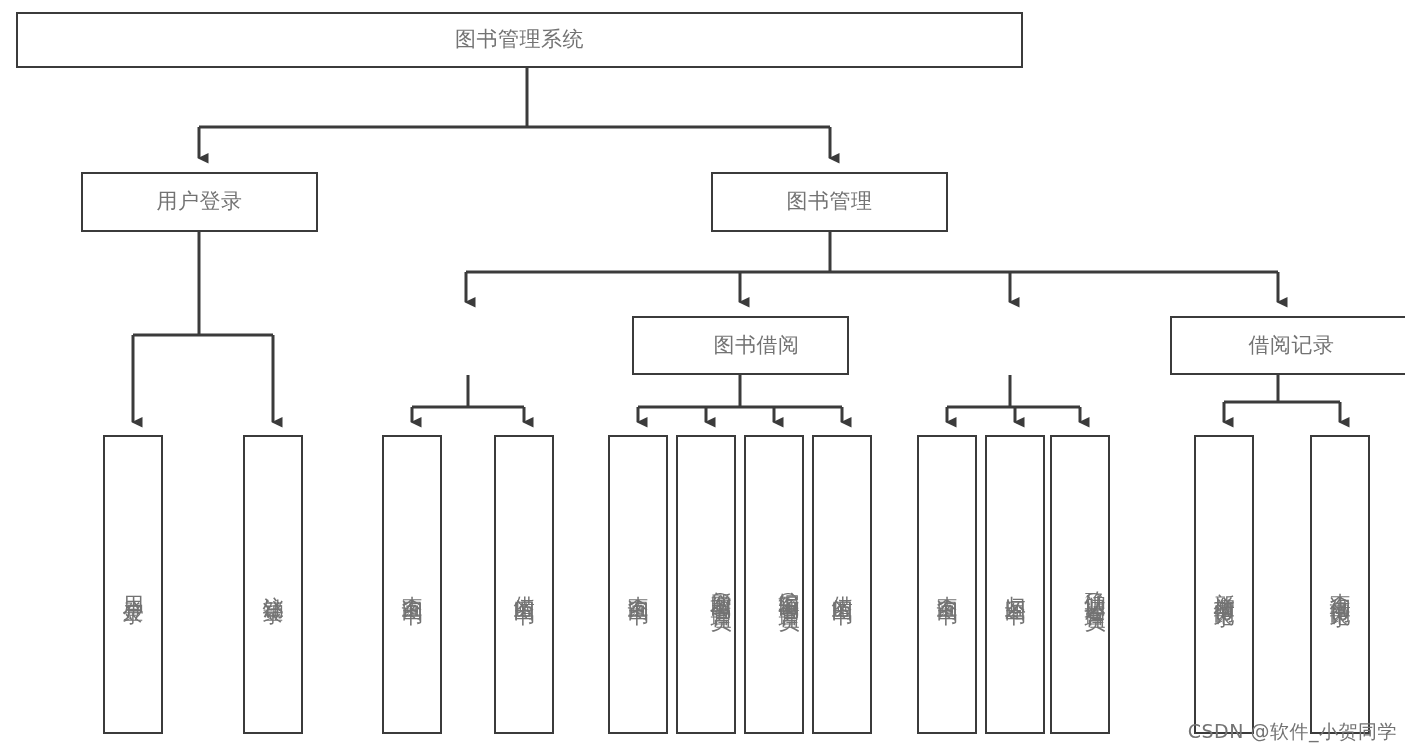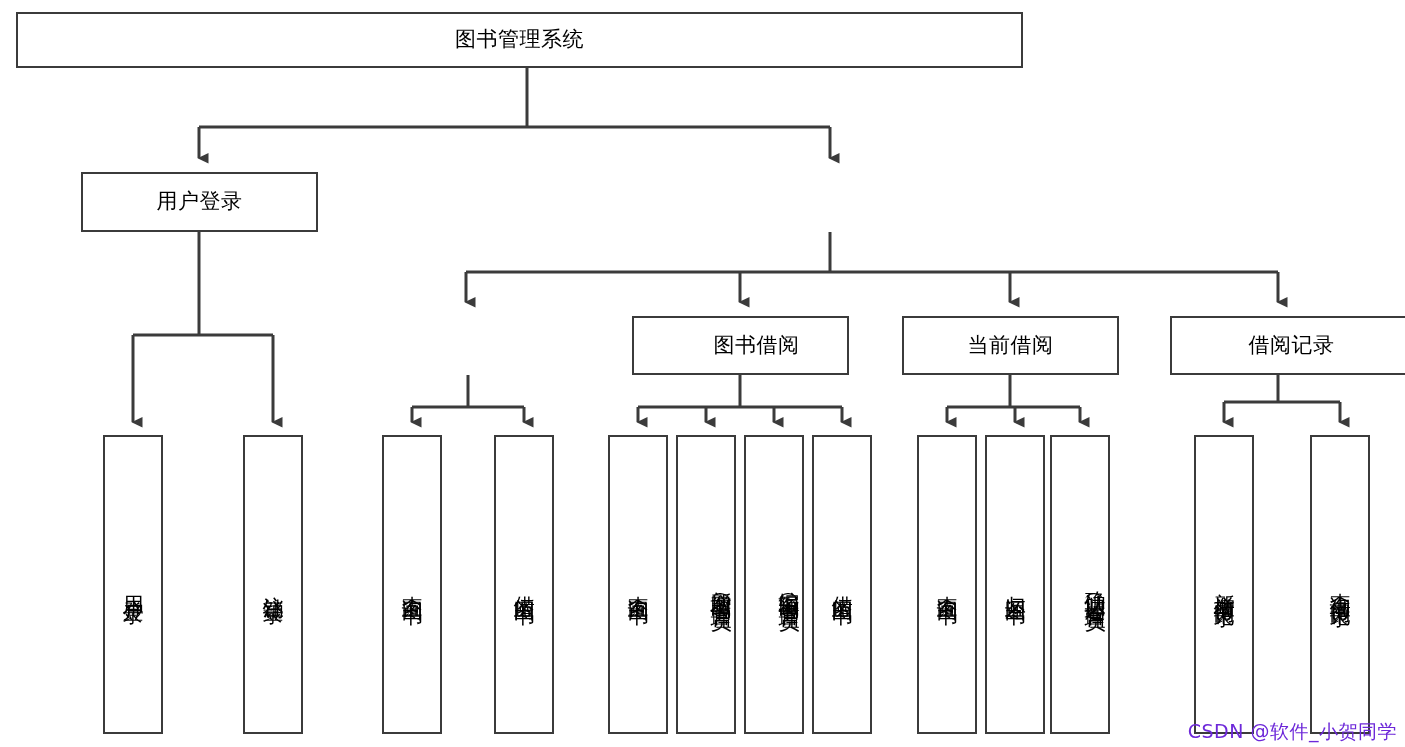--- a/index.html
+++ b/index.html
@@ -26,21 +26,21 @@
     pointer-events: none;
   }
   .node {
     position: absolute;
     box-sizing: border-box;
     border: 2px solid #3b3b3b;
     background: #ffffff;
     display: flex;
     align-items: center;
     justify-content: center;
-    color: #000000;
+    color: #737373;
   }
   .node-h {
     font-size: 21px;
     line-height: 1.2;
     letter-spacing: 0.5px;
     white-space: nowrap;
   }
   .node-root {
     font-size: 21px;
   }
@@ -62,21 +62,21 @@
   .vtext {
     writing-mode: vertical-rl;
     text-orientation: upright;
     display: block;
   }
   .watermark {
     position: absolute;
     right: 8px;
     bottom: 2px;
     font-size: 19px;
-    color: #6d28d9;
+    color: #737373;
     letter-spacing: 0.5px;
     white-space: nowrap;
   }
 </style>
 </head>
 <body>
 
 <div id="canvas">
 
   <svg class="connectors" viewBox="0 0 1405 747">
@@ -133,29 +133,29 @@
   </svg>
 
   <div class="node node-h node-root" style="left:16px; top:12px; width:1007px; height:56px;">
     <span>图书管理系统</span>
   </div>
 
   <div class="node node-h" style="left:81px; top:172px; width:237px; height:60px;">
     <span>用户登录</span>
   </div>
 
+  <div class="node node-h" style="left:711px; top:172px; width:237px; height:60px;">
+    <span>图书管理</span>
+  </div>
 
 
   <div class="node node-h" style="left:632px; top:316px; width:217px; height:59px;padding-left:32px;">
     <span>图书借阅</span>
   </div>
 
-  <div class="node node-h" style="left:902px; top:316px; width:217px; height:59px;">
-    <span>当前借阅</span>
-  </div>
 
   <div class="node node-h" style="left:1170px; top:316px; width:243px; height:59px;">
     <span>借阅记录</span>
   </div>
 
   <div class="node node-v center" style="left:103px; top:435px; width:60px; height:299px;">
     <span class="vtext">用户登录</span>
   </div>
 
   <div class="node node-v center" style="left:243px; top:435px; width:60px; height:299px;">

